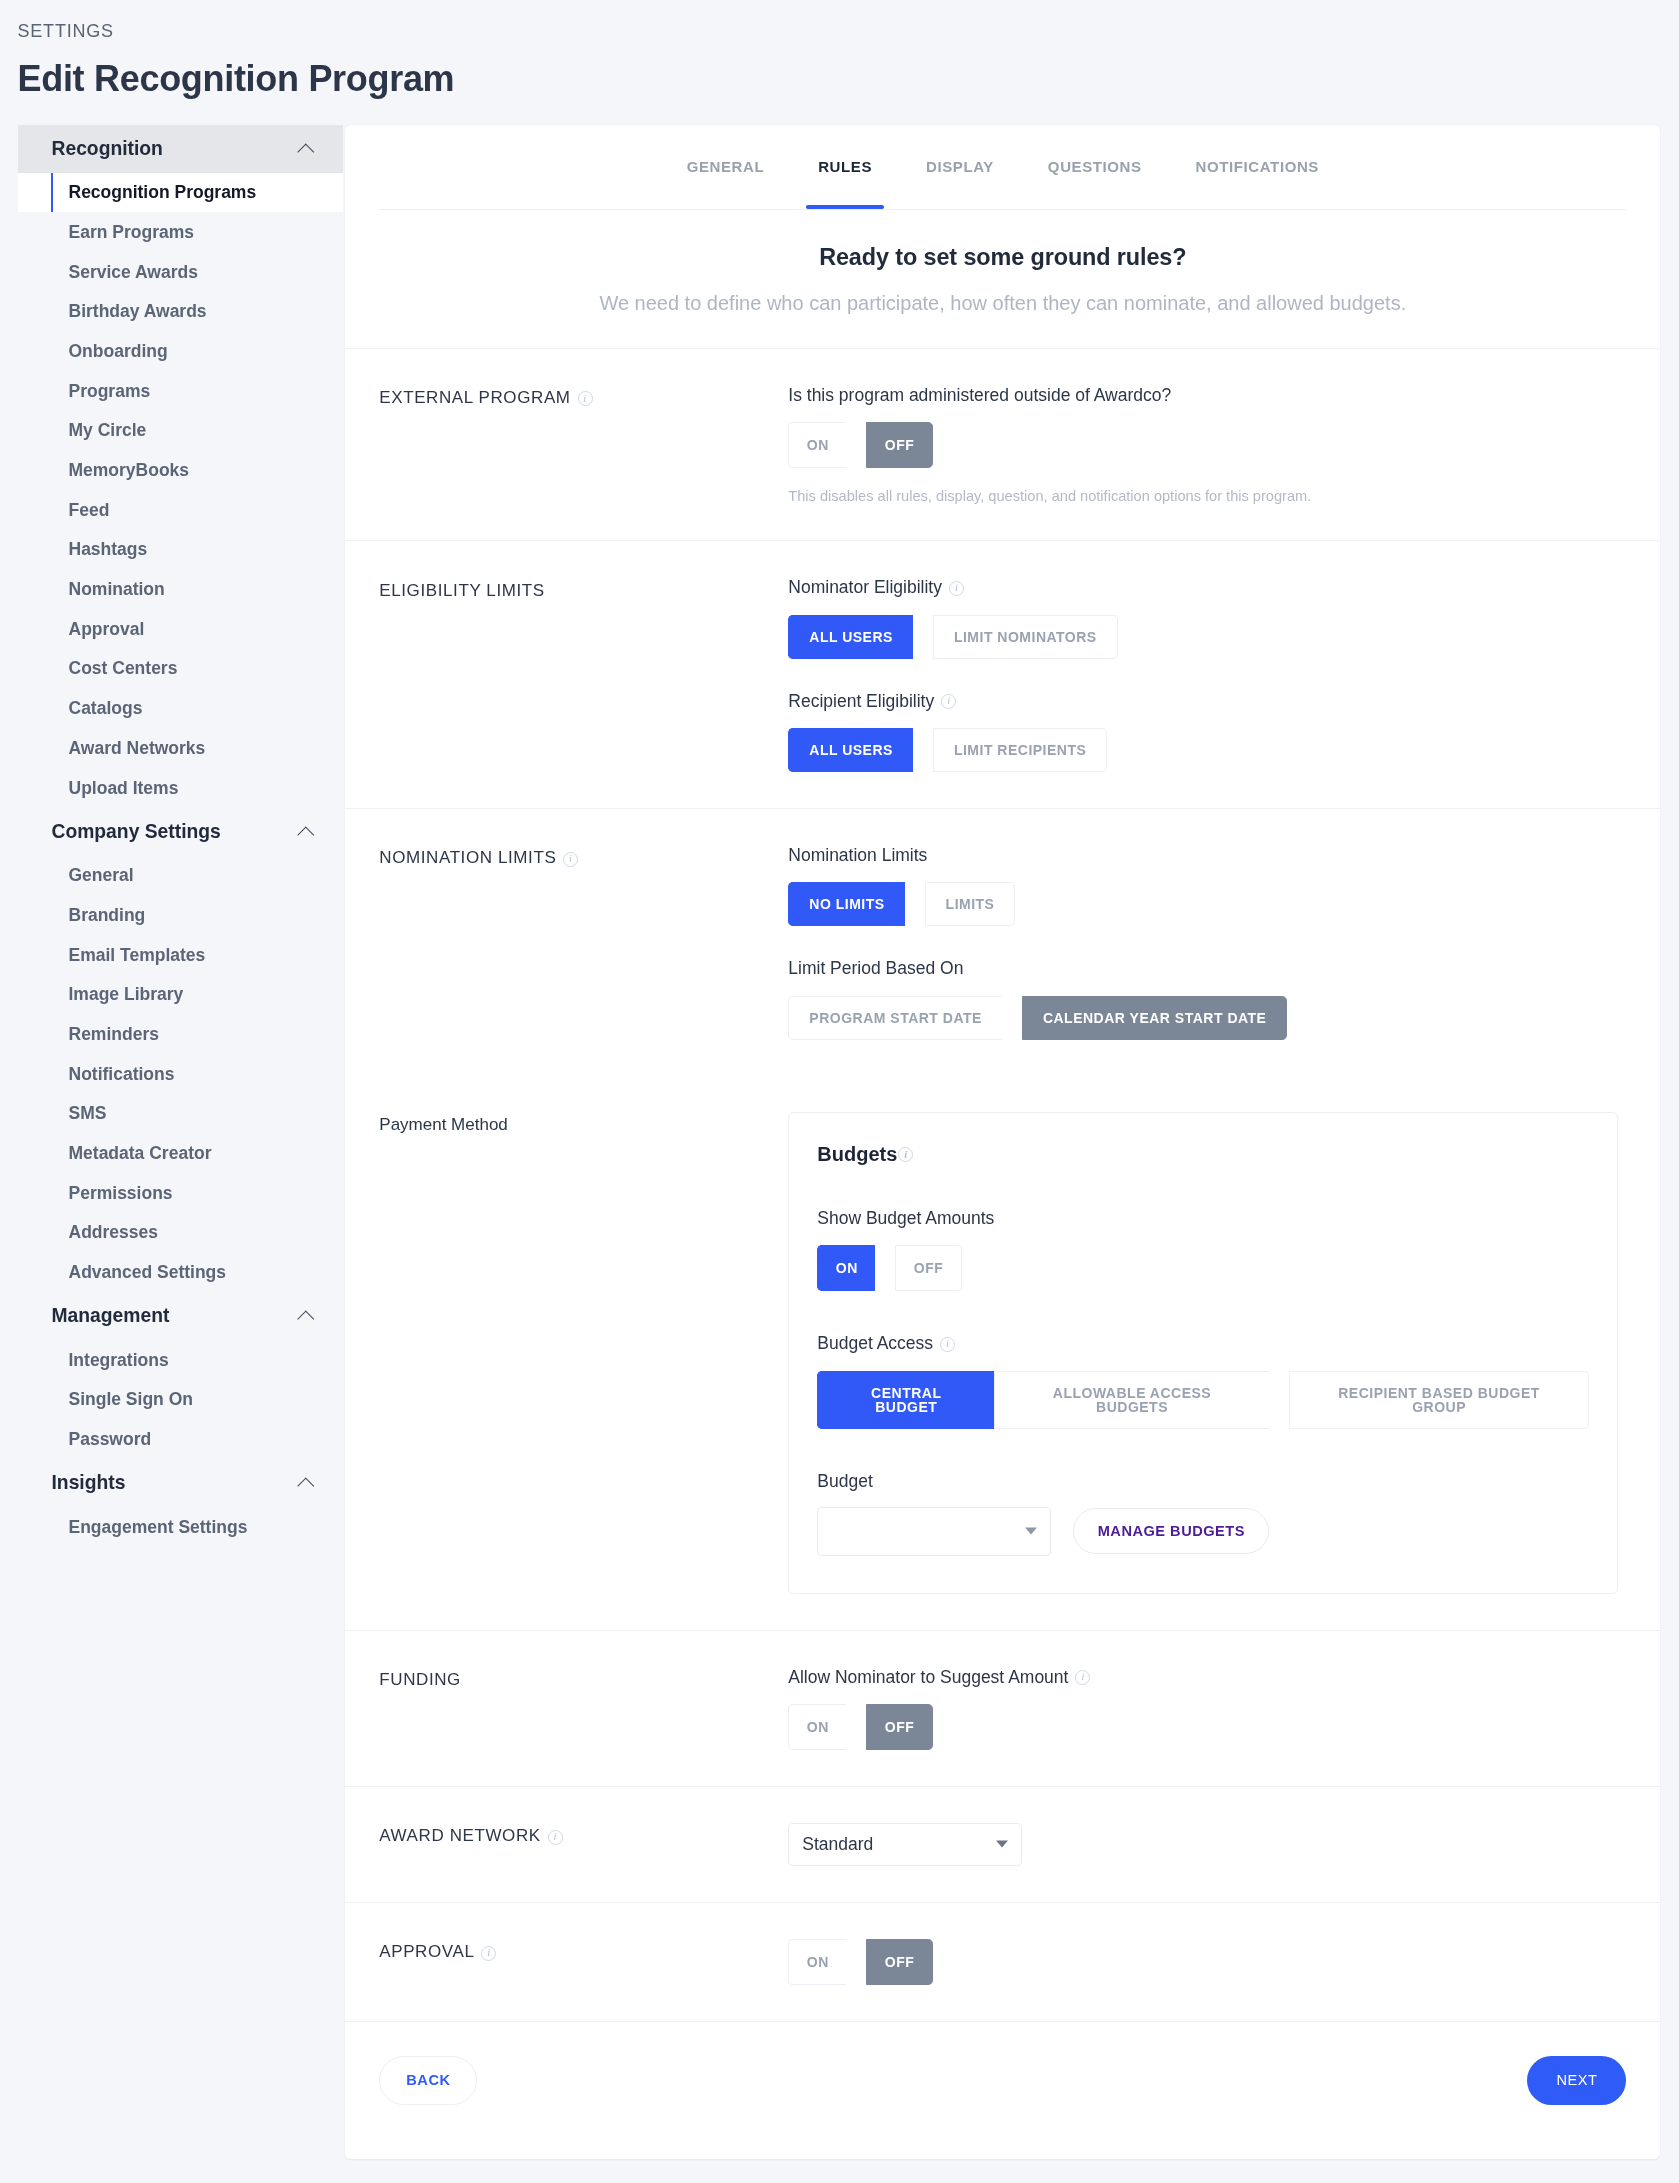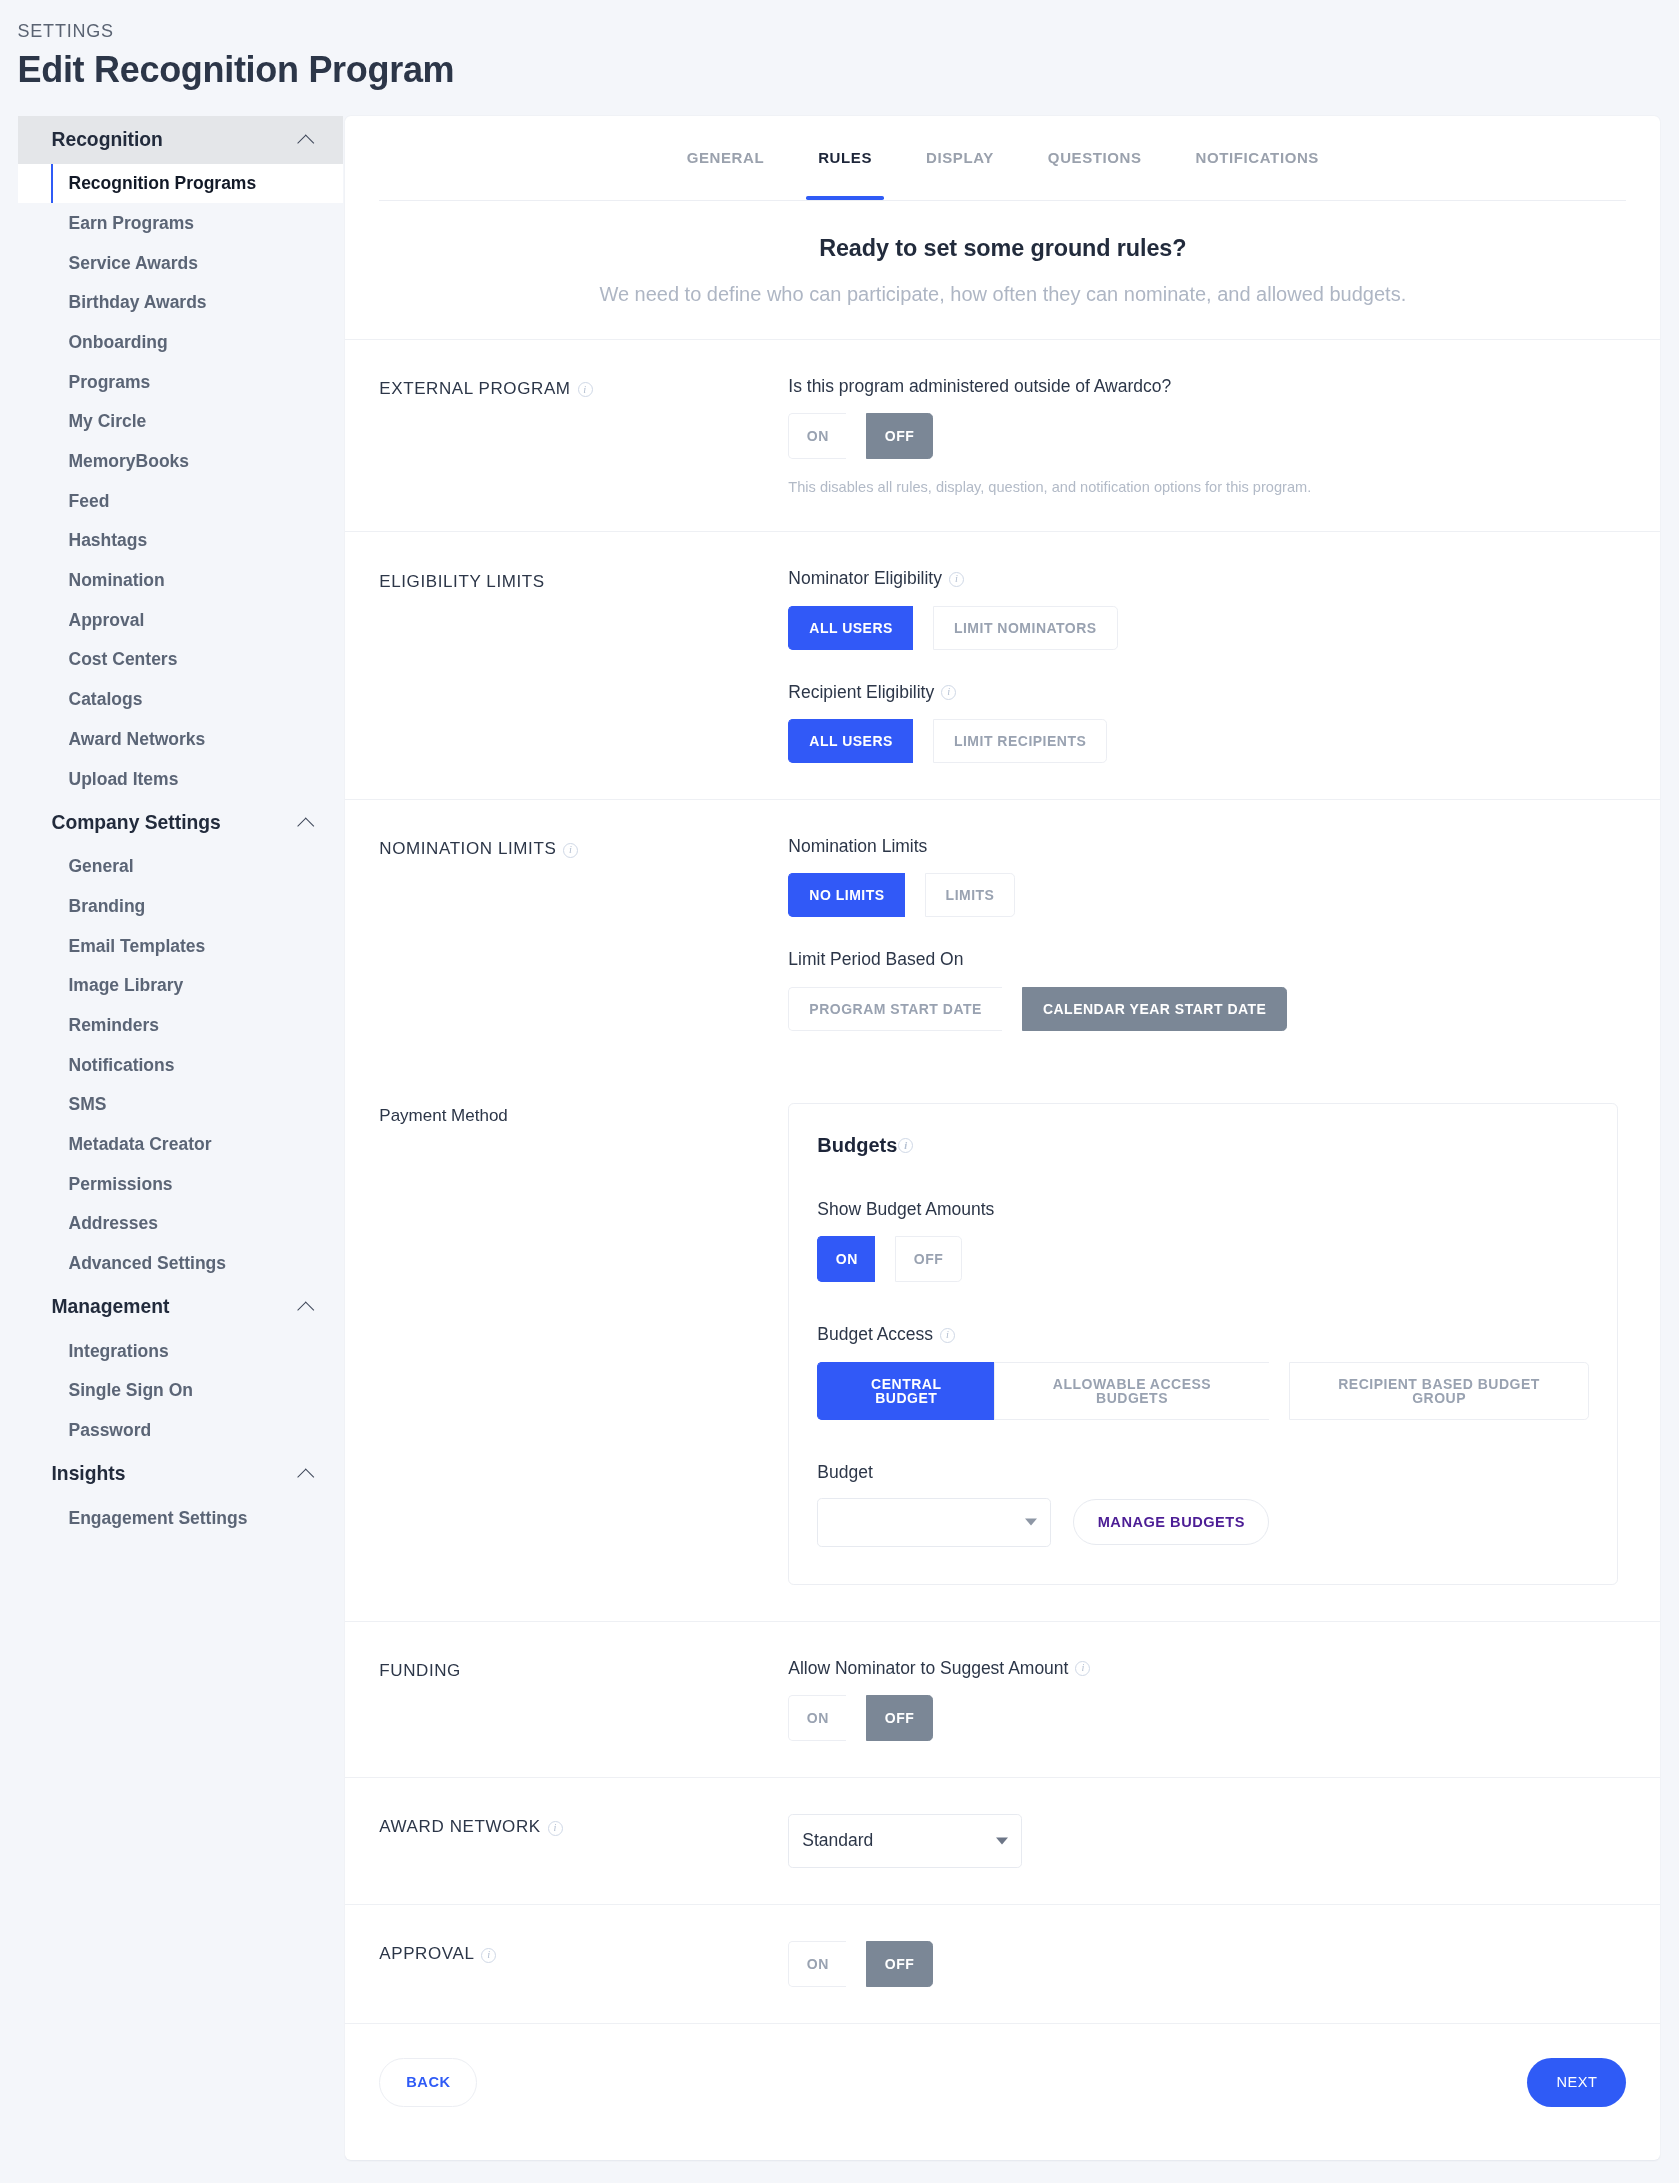--- a/index.html
+++ b/index.html
@@ -17,21 +17,21 @@
     font-size: 18px;
     letter-spacing: 0.8px;
     color: #5a6372;
     font-weight: 400;
   }
   .page-title {
     font-size: 36px;
     font-weight: 700;
     color: #2c3648;
     letter-spacing: -0.3px;
-    margin-top: 7px;
+    margin-top: 16px;
   }
 
   .layout { display: flex; align-items: flex-start; margin-top: 24.6px; }
 
   
   .sidebar { width: 343px; flex: 0 0 343px; padding-left: 17.5px; }
   .nav-group-header {
     display: flex; align-items: center; justify-content: space-between;
     padding: 13px 30px 13px 34px;
     font-size: 19.3px; font-weight: 700; color: #222b3c;
@@ -167,21 +167,21 @@
     width: 0; height: 0; border-left: 6.4px solid transparent;
     border-right: 6.4px solid transparent; border-top: 7px solid #8e97a5;
   }
   .pill-btn {
     border: 1.2px solid #e7eaf0; border-radius: 35px; background: #fff;
     color: #4c1d95; font-size: 14.6px; font-weight: 700; letter-spacing: 0.5px;
     padding: 14.6px 23.4px; line-height: 1;
   }
 
   .select-wide {
-    width: 234px; height: 54px; border: 1.2px solid #e7eaf0; border-radius: 4.7px;
+    width: 234px; height: 43px; border: 1.2px solid #e7eaf0; border-radius: 4.7px;
     background: #fff; display: flex; align-items: center;
     padding: 0 13px; font-size: 17.5px; color: #2c3648; position: relative;
   }
   .select-wide .caret {
     position: absolute; right: 13px; top: 50%; transform: translateY(-50%);
     width: 0; height: 0; border-left: 6.4px solid transparent;
     border-right: 6.4px solid transparent; border-top: 7px solid #6d7687;
   }
 
   

